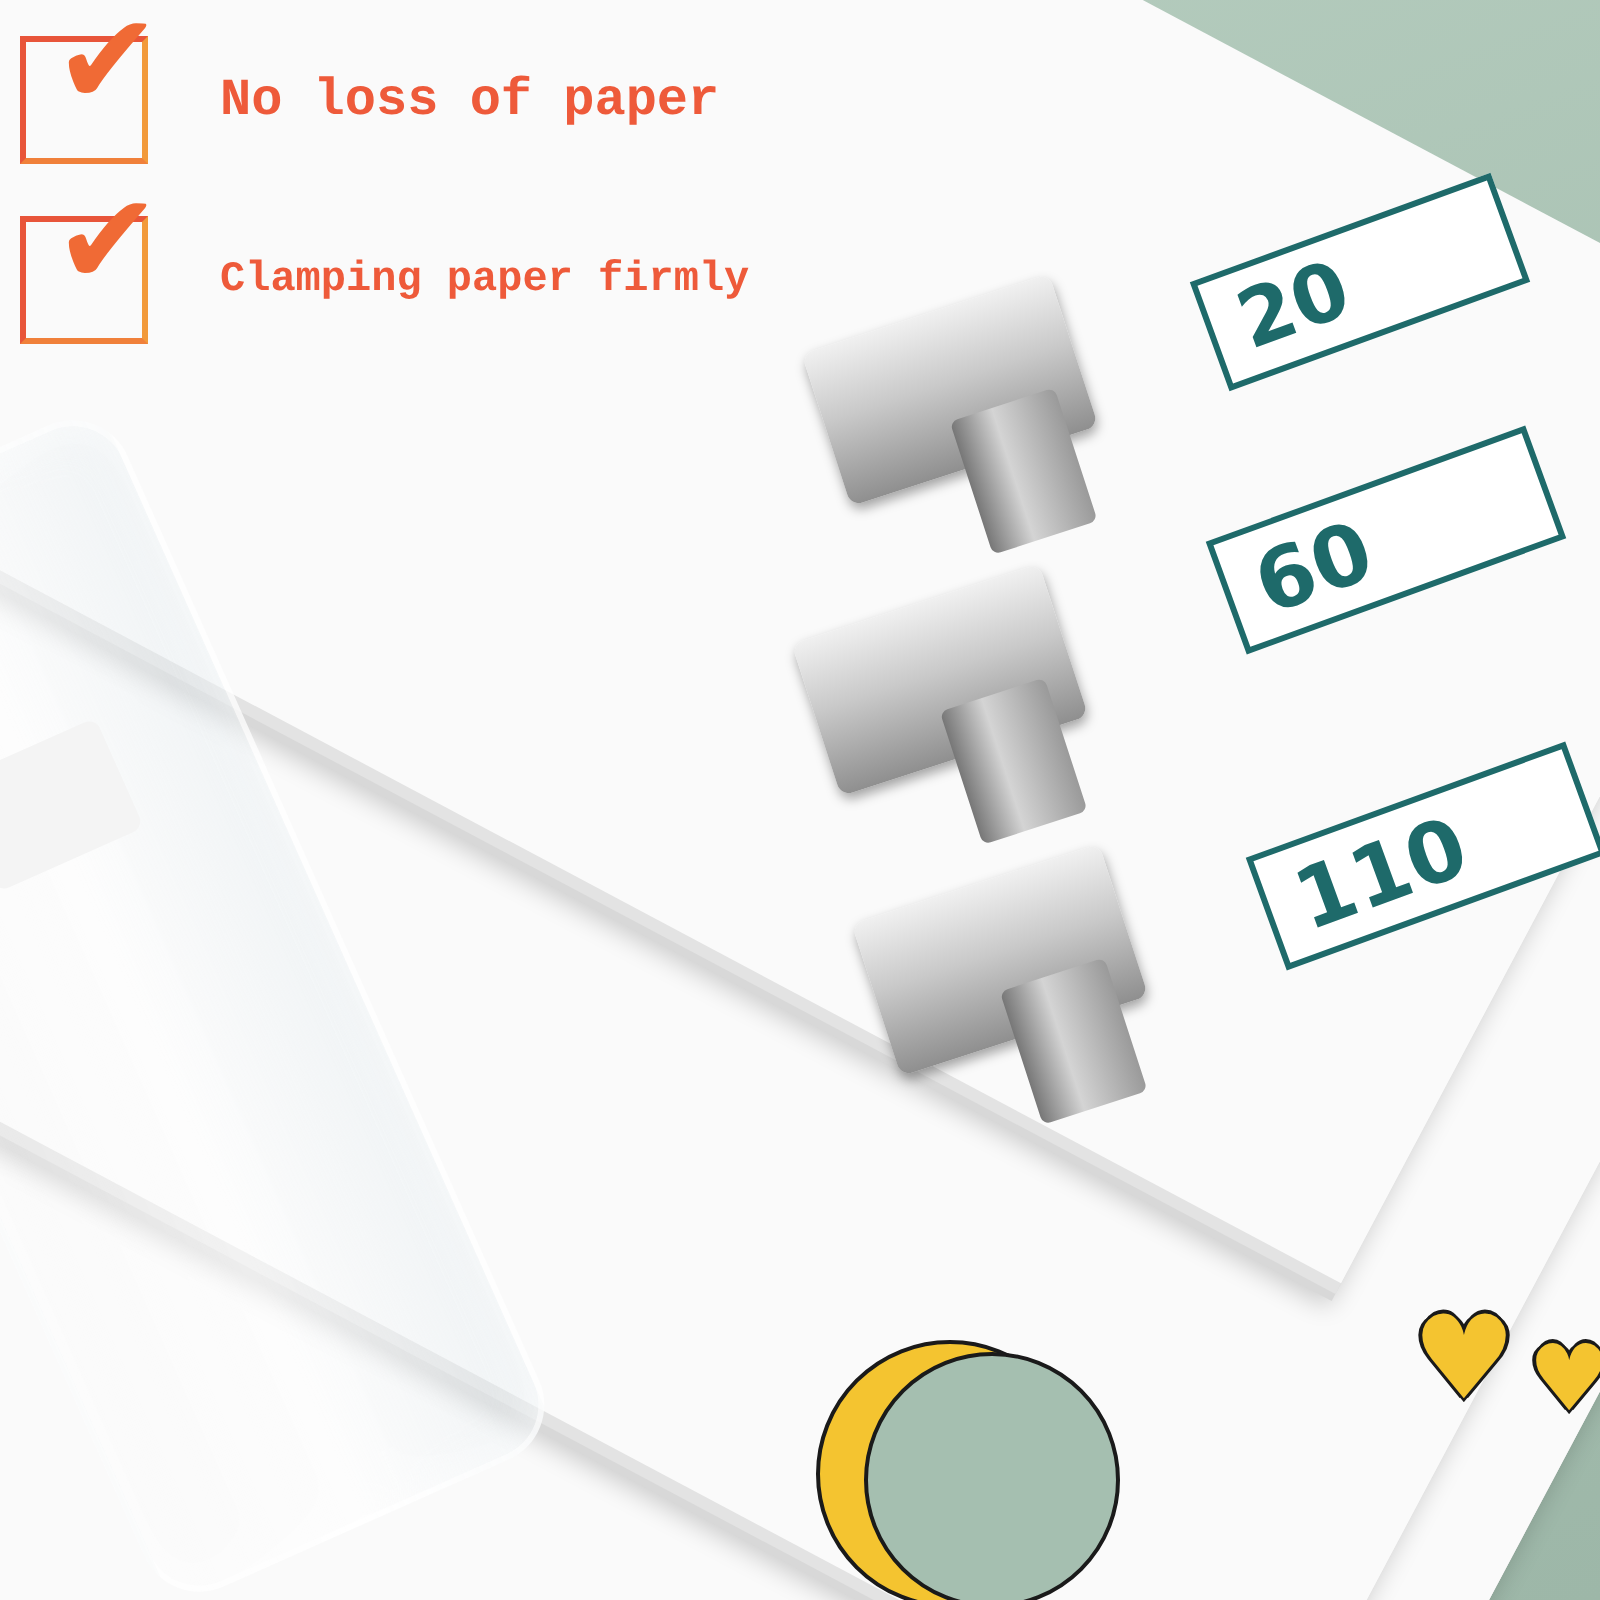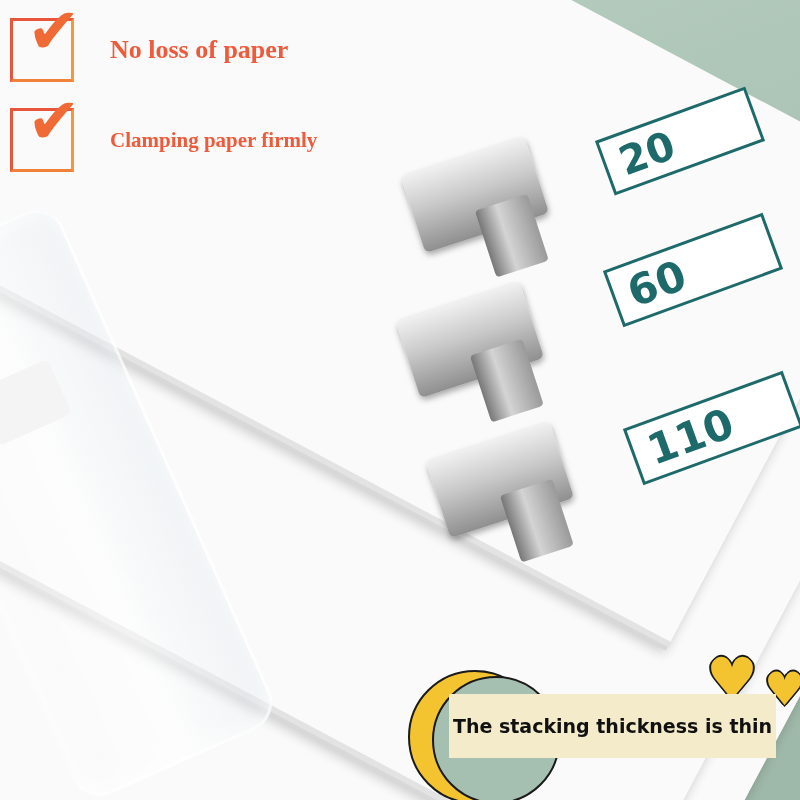--- a/index.html
+++ b/index.html
@@ -22,21 +22,21 @@
       display: flex; align-items: center; padding-left: 14px; transform: rotate(-20deg); }
     .stapler { position: absolute; left: -40px; top: 220px; width: 210px; height: 560px;
       transform: rotate(-24deg); border-radius: 30px;
       background: linear-gradient(90deg, rgba(255,255,255,0.15), rgba(255,255,255,0.55), rgba(220,230,235,0.35));
       border: 3px solid rgba(255,255,255,0.7); box-shadow: inset 0 0 25px rgba(255,255,255,0.6); }
     .stapler-head { position: absolute; left: 65px; top: 140px; width: 80px; height: 60px;
       background: #f4f4f4; border-radius: 6px; }
     .feature { position: absolute; left: 10px; display: flex; align-items: center; }
     .check-box { position: relative; width: 58px; height: 58px; border: 3px solid #e8553a; border-right-color: #f29a3a; border-bottom-color: #f0803a; }
     .check-mark { position: absolute; left: 14px; top: -22px; font-size: 64px; color: #f06a35; font-weight: bold; line-height: 1; }
-    .feature-text { color: #ee5a3a; font-weight: bold; margin-left: 36px; font-family: Liberation Serif, serif; }
+    .feature-text { color: #ee5a3a; font-weight: bold; margin-left: 36px; font-family: Liberation Mono, monospace; }
     .moon { position: absolute; left: 408px; top: 670px; width: 130px; height: 130px; border-radius: 50%;
       border: 2px solid #1a1a1a; background: #f4c430; }
     .moon-cut { position: absolute; left: 432px; top: 676px; width: 124px; height: 124px; border-radius: 50%;
       background: #a5bfb0; border: 2px solid #1a1a1a; }
     .heart { position: absolute; color: #f4c430; font-size: 58px; line-height: 1;
       text-shadow: -2px 0 #1a1a1a, 2px 0 #1a1a1a, 0 2px #1a1a1a, 0 -2px #1a1a1a; }
     .banner { position: absolute; left: 449px; top: 694px; width: 327px; height: 64px;
       background: #f4ebcb; display: flex; align-items: center; justify-content: center;
       font-weight: bold; color: #111; font-size: 19px; font-family: "DejaVu Sans", sans-serif; white-space: nowrap; }
   </style>
@@ -71,14 +71,13 @@
       <span class="check-mark">✔</span>
     </div>
     <span class="feature-text" style="font-size:21px;text-align:center;">Clamping paper firmly</span>
   </div>
 
   <div class="moon"></div>
   <div class="moon-cut"></div>
   <span class="heart" style="left:706px; top:650px;">♥</span>
   <span class="heart" style="left:764px; top:666px; font-size:46px;">♥</span>
 
-  <div class="banner">The stacking thickness is thin</div>
 </div>
 
 </body></html>

